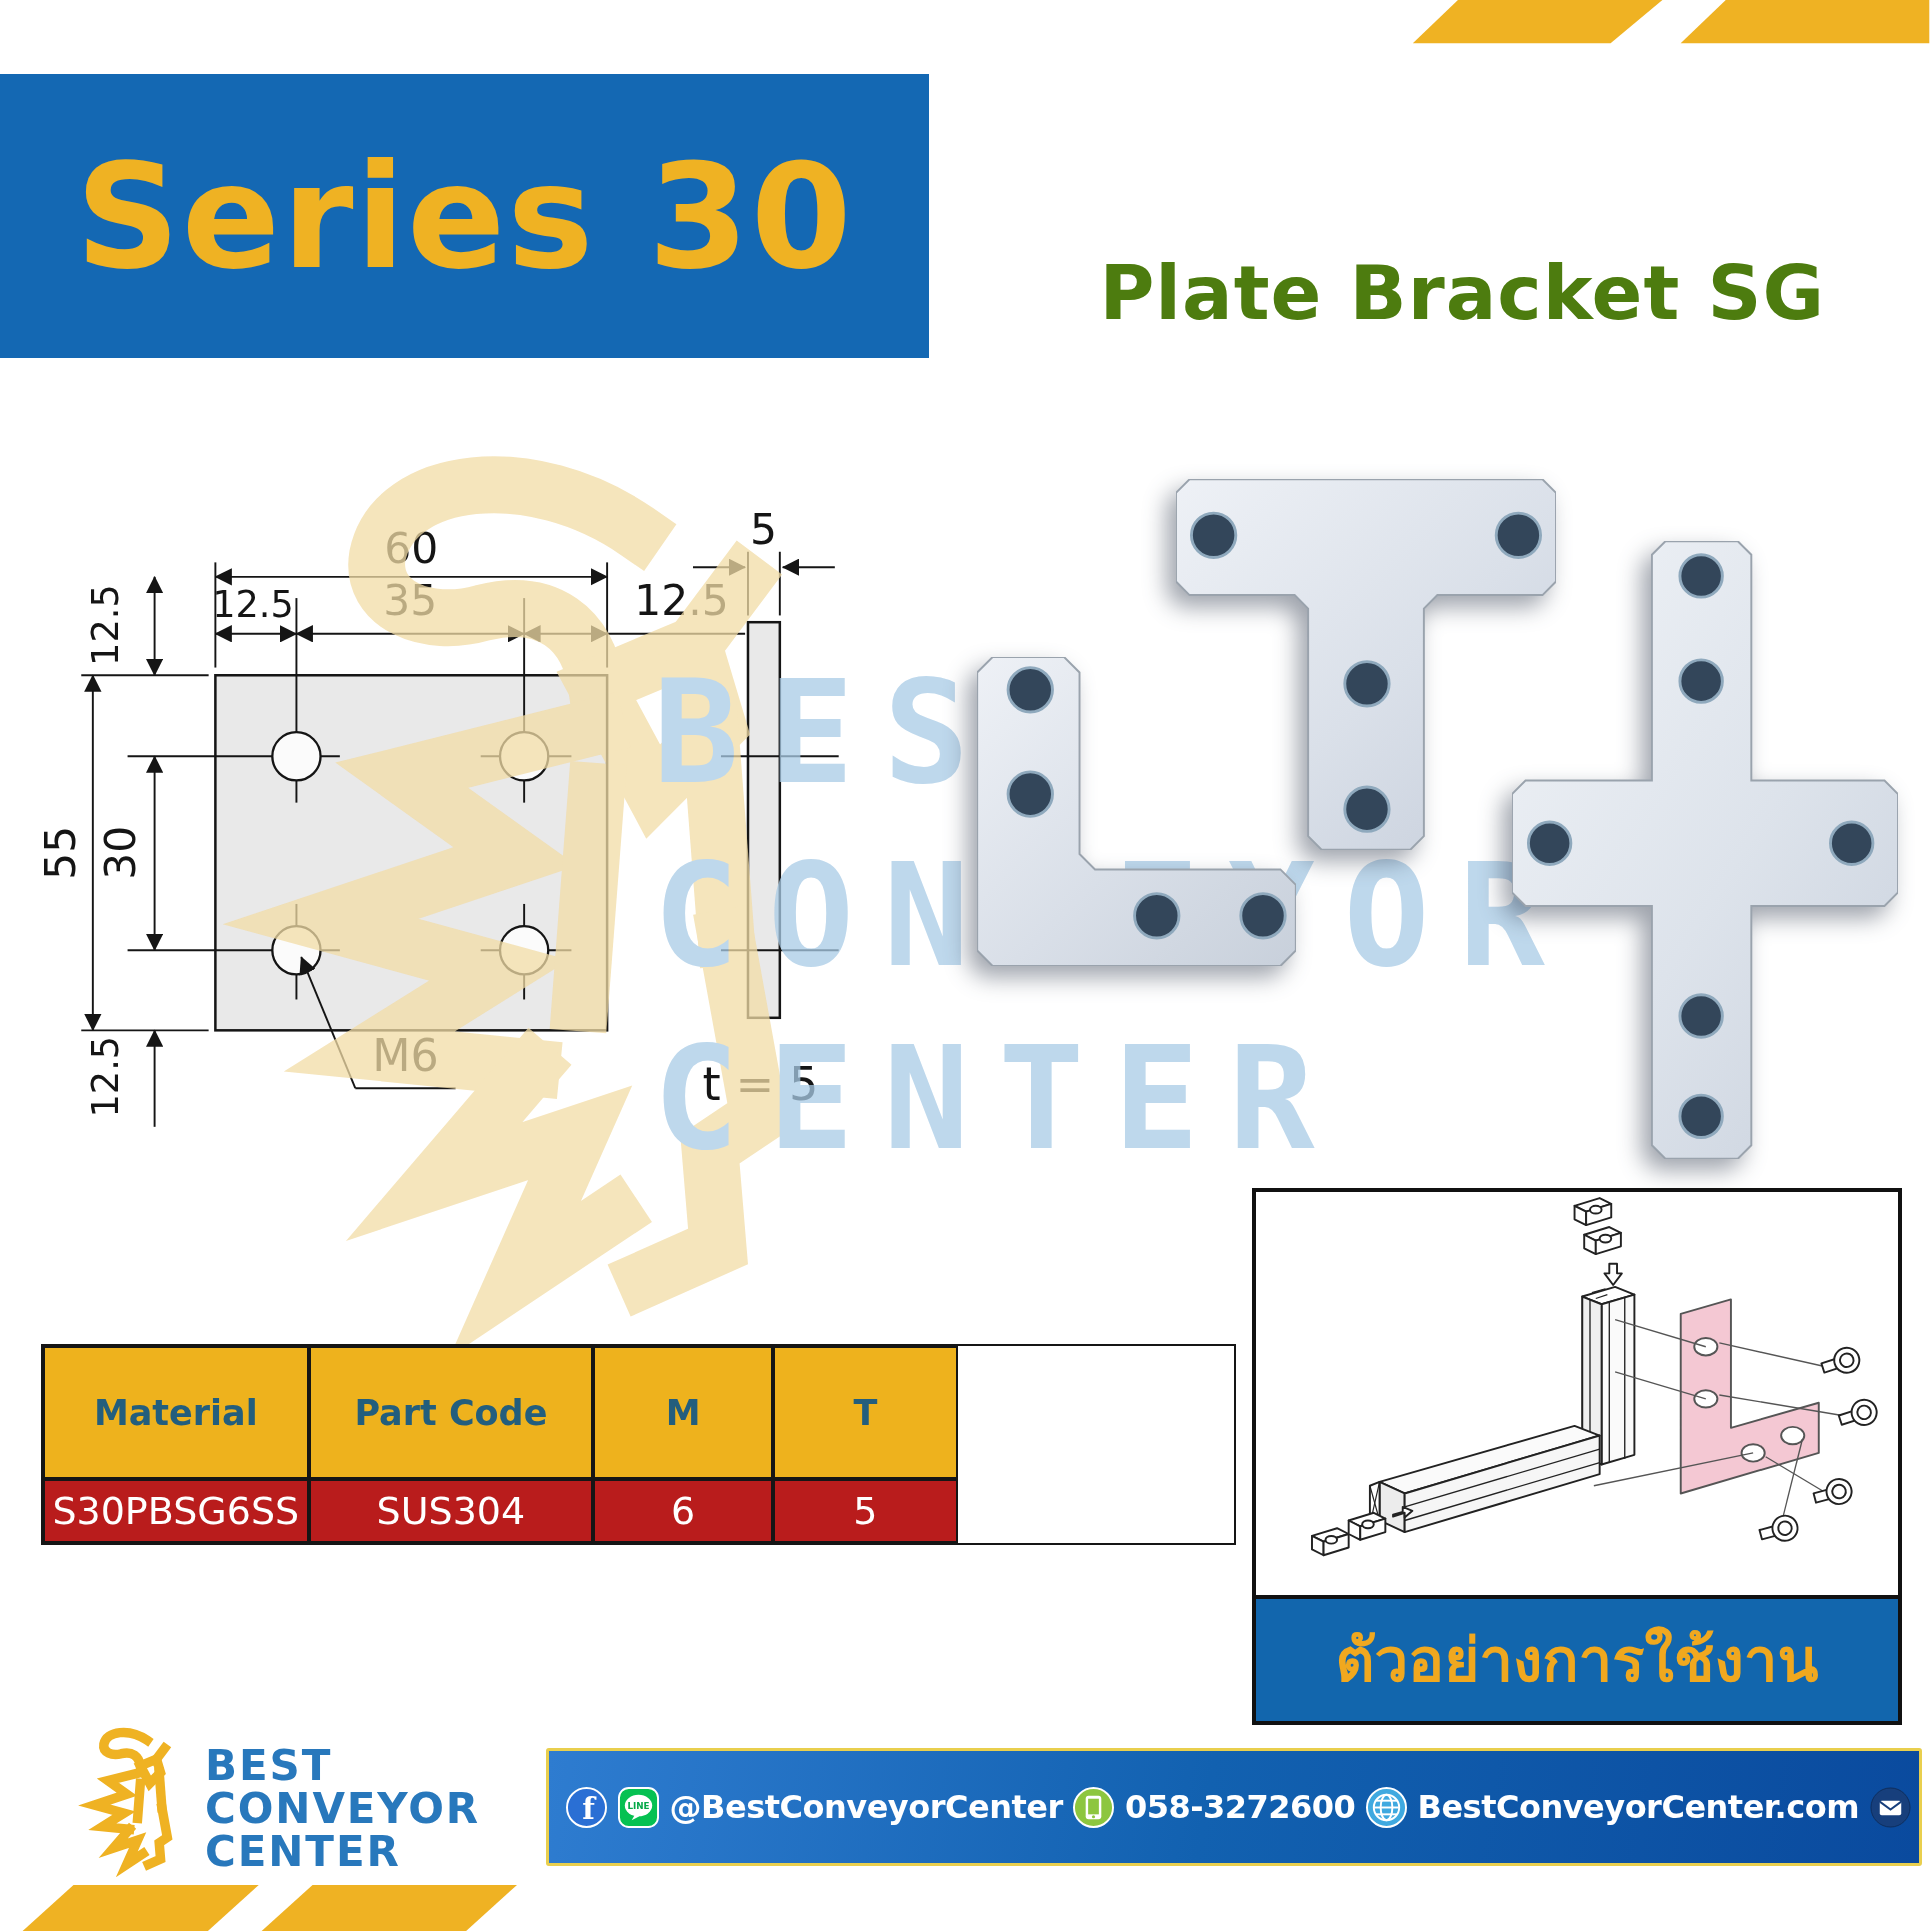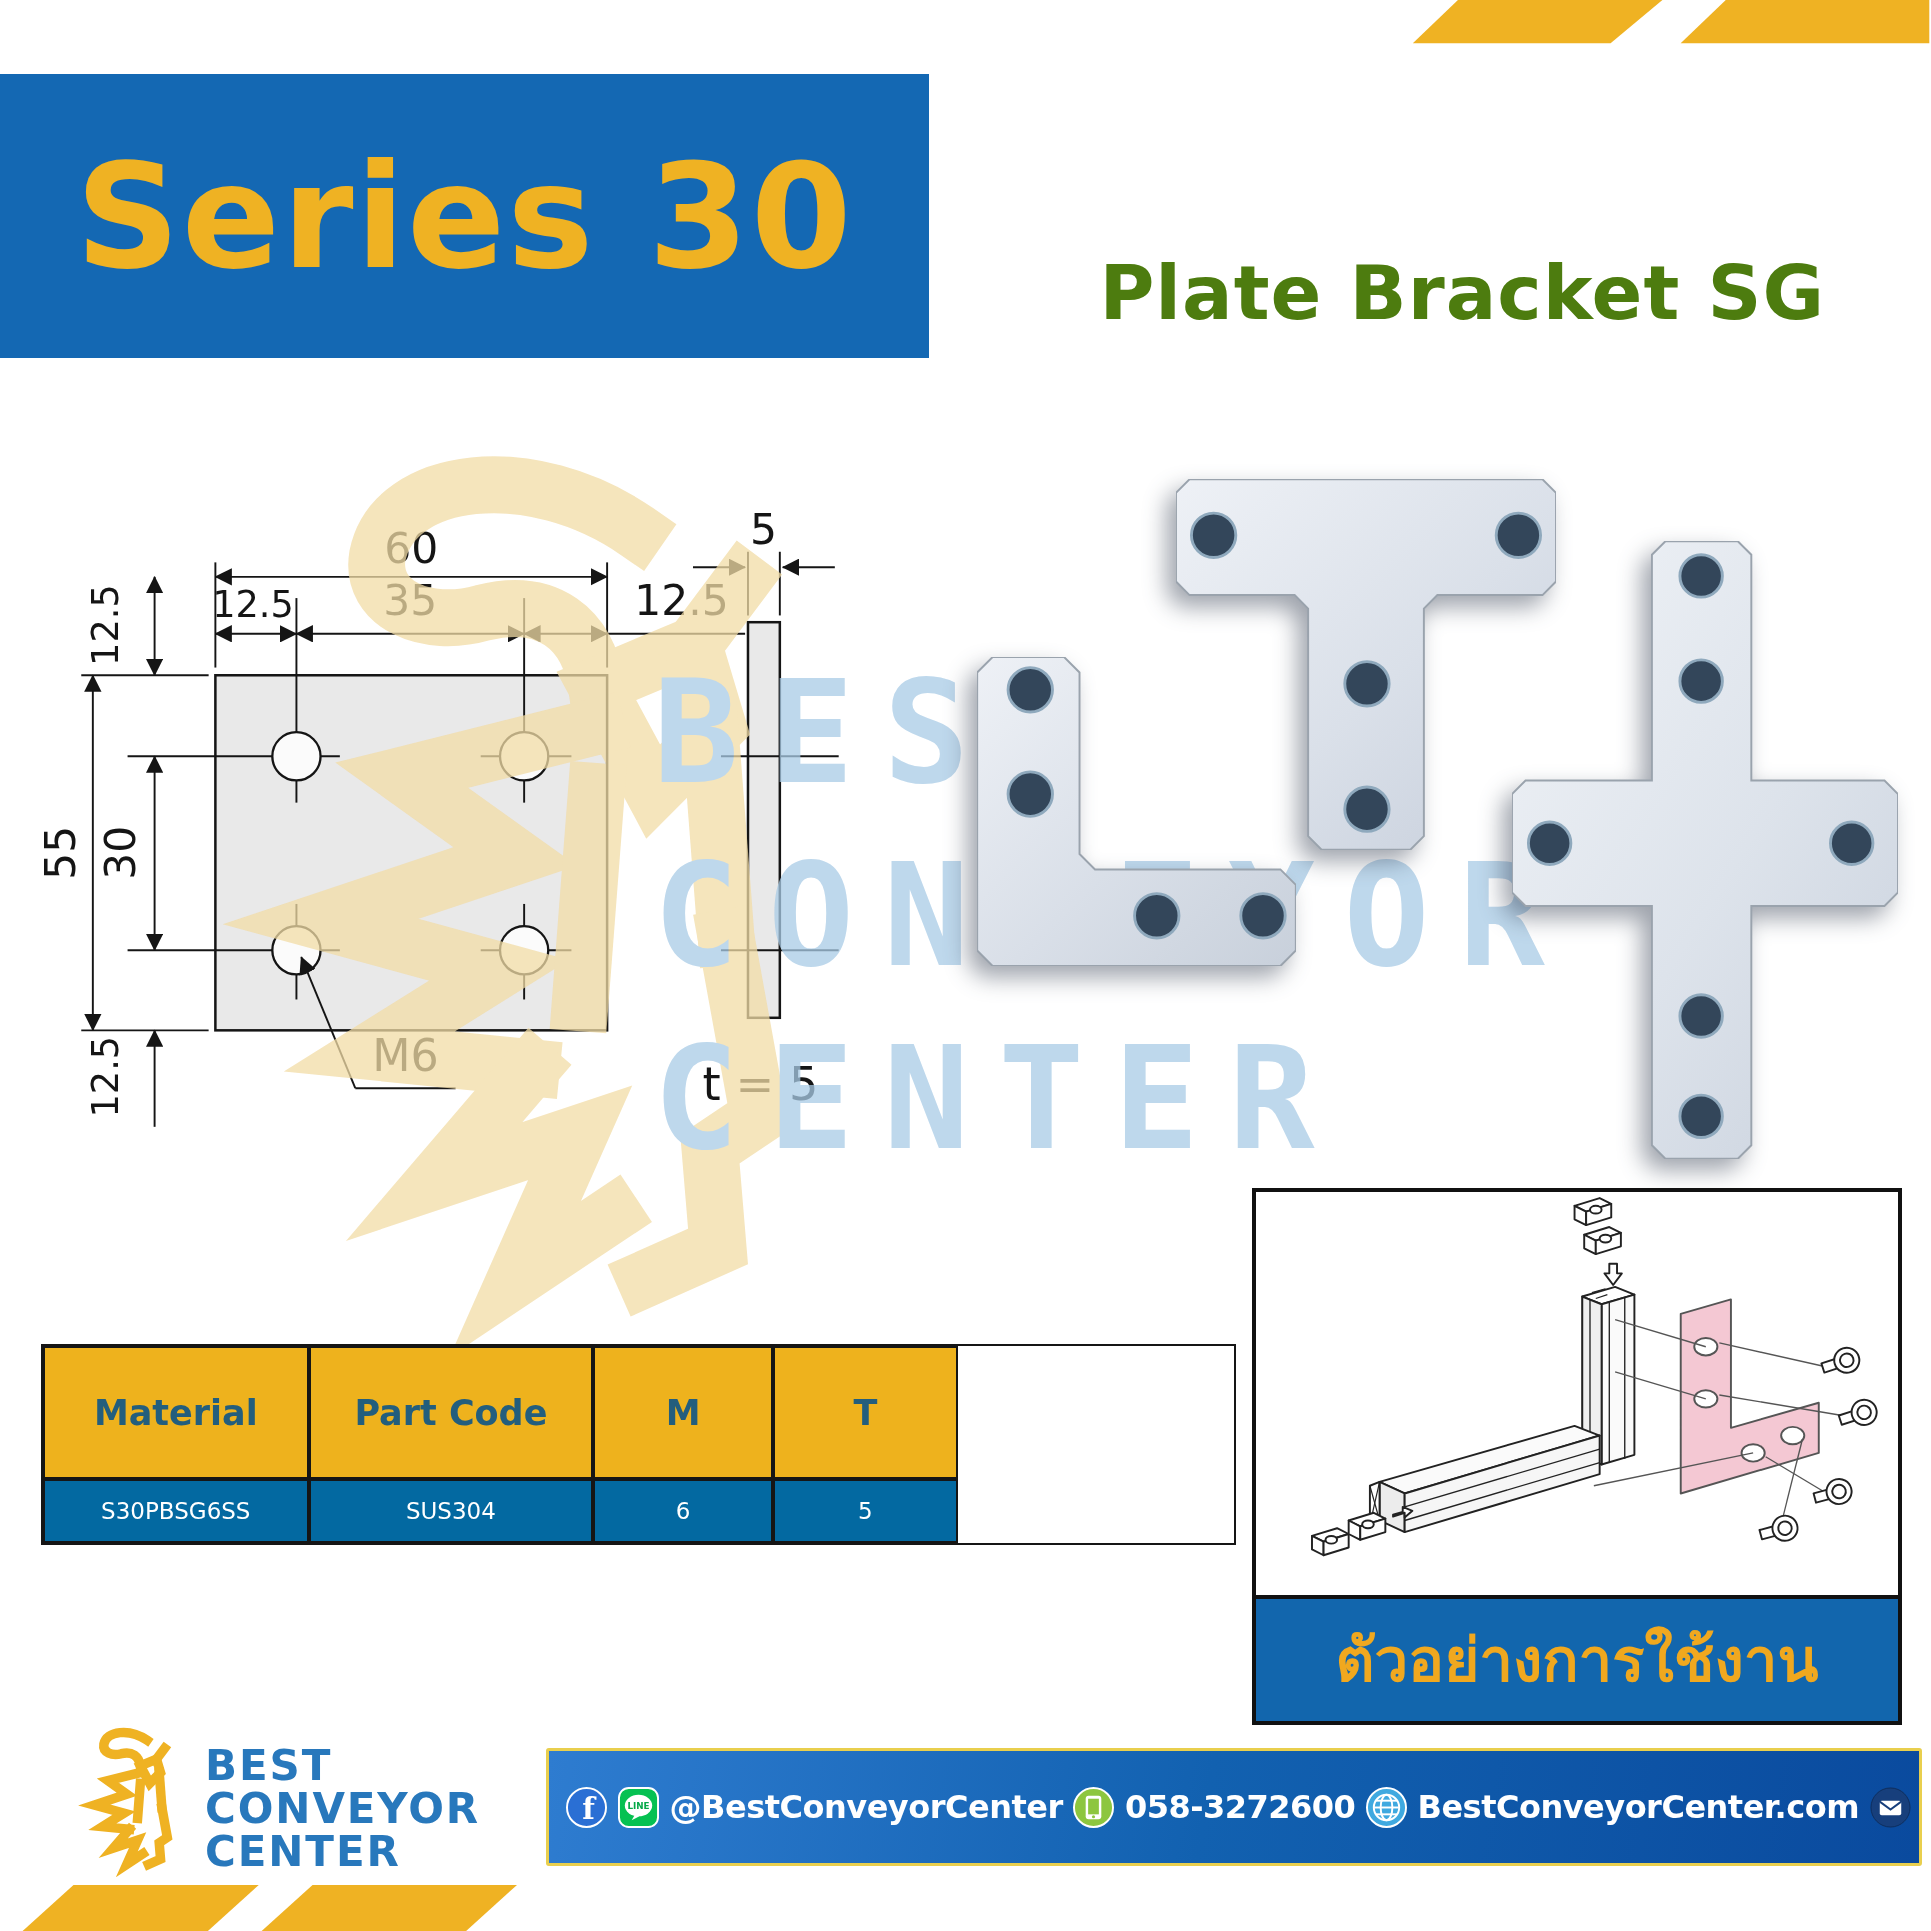--- a/index.html
+++ b/index.html
@@ -24,21 +24,21 @@
   .drawing{left:0;top:463px;z-index:2;}
   .drawing text{fill:#151515;font-family:"DejaVu Sans","Liberation Sans",sans-serif;}
   .dline{stroke:#151515;stroke-width:2;fill:none;}
   
   .photo{z-index:4;filter:drop-shadow(-8.7px 11.6px 11.6px rgba(40,50,70,.45));}
   
   .spec-table{left:41px;top:1344px;width:1191px;z-index:10;border:2.9px solid #151515;border-collapse:collapse;}
   .spec-table .trow{display:grid;grid-template-columns:22.3% 23.9% 15.1% 15.5% 23.2%;}
   .spec-table .cell{border:2.9px solid #151515;display:flex;align-items:center;justify-content:center;}
   .spec-table .hcell{height:129px;background:#eeb21d;color:#235e7d;font-weight:bold;font-size:35px;}
-  .spec-table .dcell{height:60px;background:#0369a1;color:#fff;font-size:23px;}
+  .spec-table .dcell{height:60px;background:#b91c1c;color:#fff;font-size:38px;}
   
   .usage-box{left:1252px;top:1188px;width:650px;height:537px;border:4.8px solid #111;background:#fff;z-index:10;box-sizing:border-box;}
   .usage-band{position:absolute;left:0;bottom:0;width:100%;height:126px;background:#1266ad;border-top:4.8px solid #111;
               display:flex;align-items:center;justify-content:center;box-sizing:border-box;}
   .usage-band span{color:#f0a81f;font-weight:bold;font-size:60px;line-height:1;}
   
   .footer-logo-text{left:205px;top:1744px;z-index:10;color:#2878bc;font-weight:bold;font-size:42px;
                     line-height:43px;letter-spacing:1.9px;}
   .contact-bar{left:546px;top:1748px;width:1376px;height:118px;z-index:10;box-sizing:border-box;
                border:3.9px solid #e9cf4e;border-radius:2.9px;

